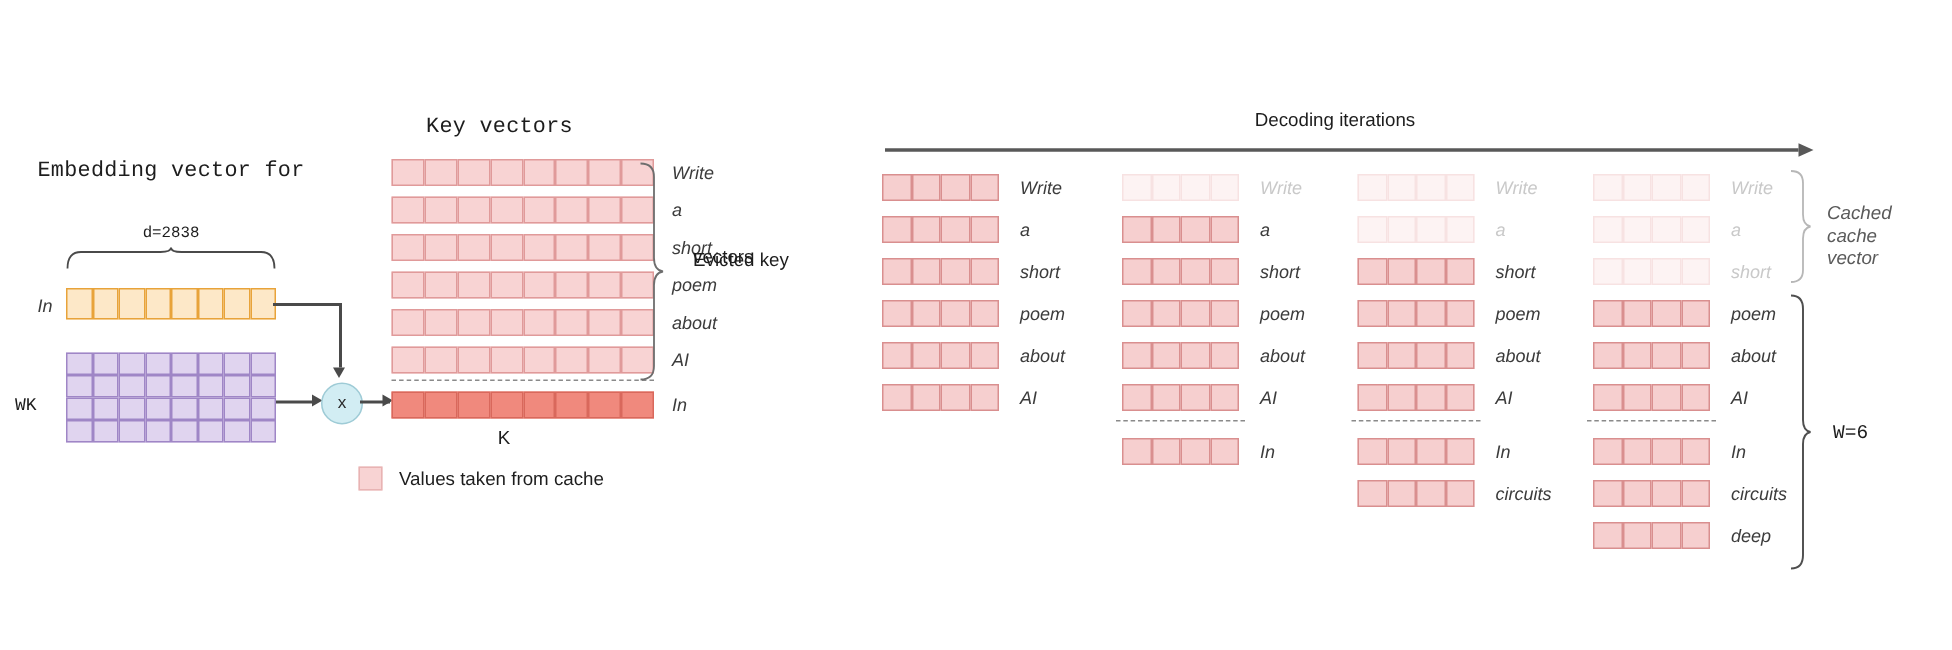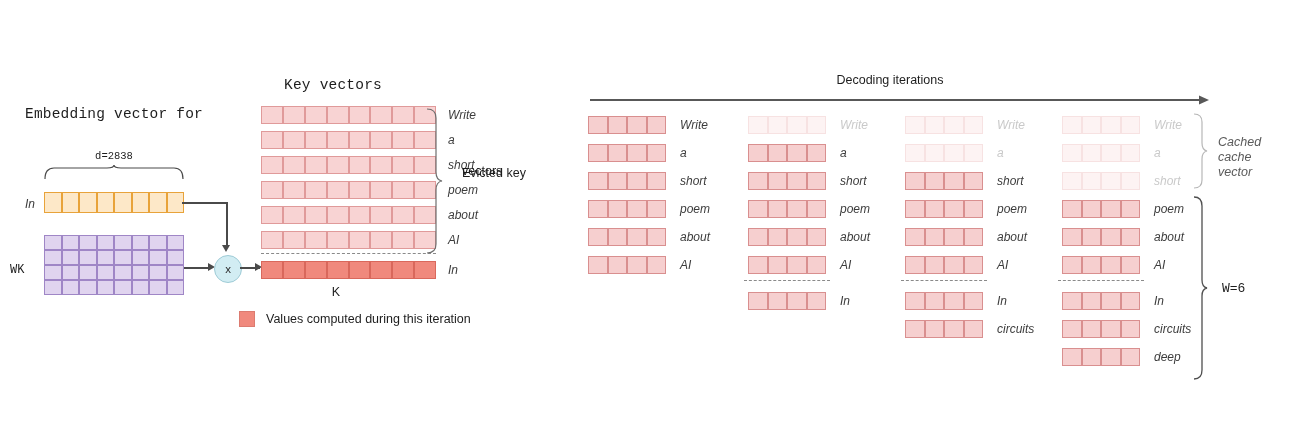--- a/index.html
+++ b/index.html
@@ -247,22 +247,22 @@
   <div class="abs" style="left:425px;top:108px;">
     <svg width="18" height="146" viewBox="0 0 18 146">
       <path d="M2,1 Q11,1 11,10 L11,64 Q11,72 17,73 Q11,74 11,82 L11,136 Q11,145 2,145" fill="none" stroke="#6e6e6e" stroke-width="1.2"></path>
     </svg>
   </div>
   <div class="abs plain" style="left:462px;top:165px;">Evicted key</div>
   <div class="abs plain" style="left:462px;top:163px;">vectors</div>
 
   <div class="abs" id="legend" style="left:239px;top:311px;">
       <div style="display: flex; align-items: center; gap: 11px; margin-bottom: 9px;">
-        <div class="legend-sw sw-new"></div>
-        <div class="legend-txt">Values computed during this iteration</div>
+        <div class="legend-sw sw-cache"></div>
+        <div class="legend-txt">Values taken from cache</div>
       </div>
     </div>
 
   <div class="abs plain" style="left:700px;top:72px;width:380px;text-align:center;">Decoding iterations</div>
   <div class="abs" style="left:590px;top:95px;width:620px;height:10px;">
     <svg width="620" height="10" viewBox="0 0 620 10">
       <line x1="0" y1="5" x2="609" y2="5" stroke="#585858" stroke-width="2.2"></line>
       <path d="M609,0.5 L619,5 L609,9.5 Z" fill="#585858"></path>
     </svg>
   </div>

